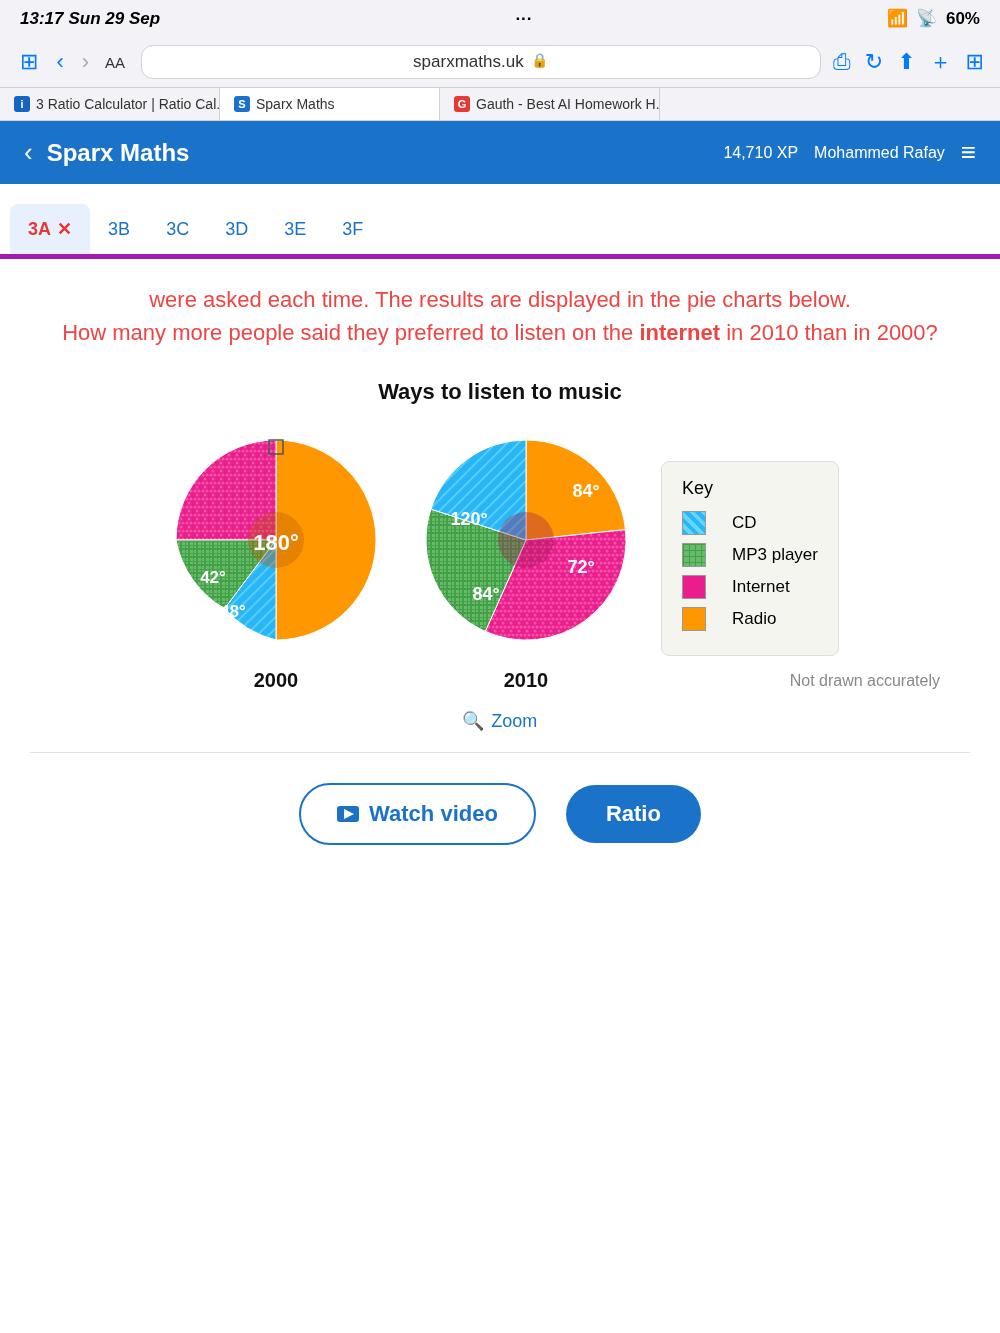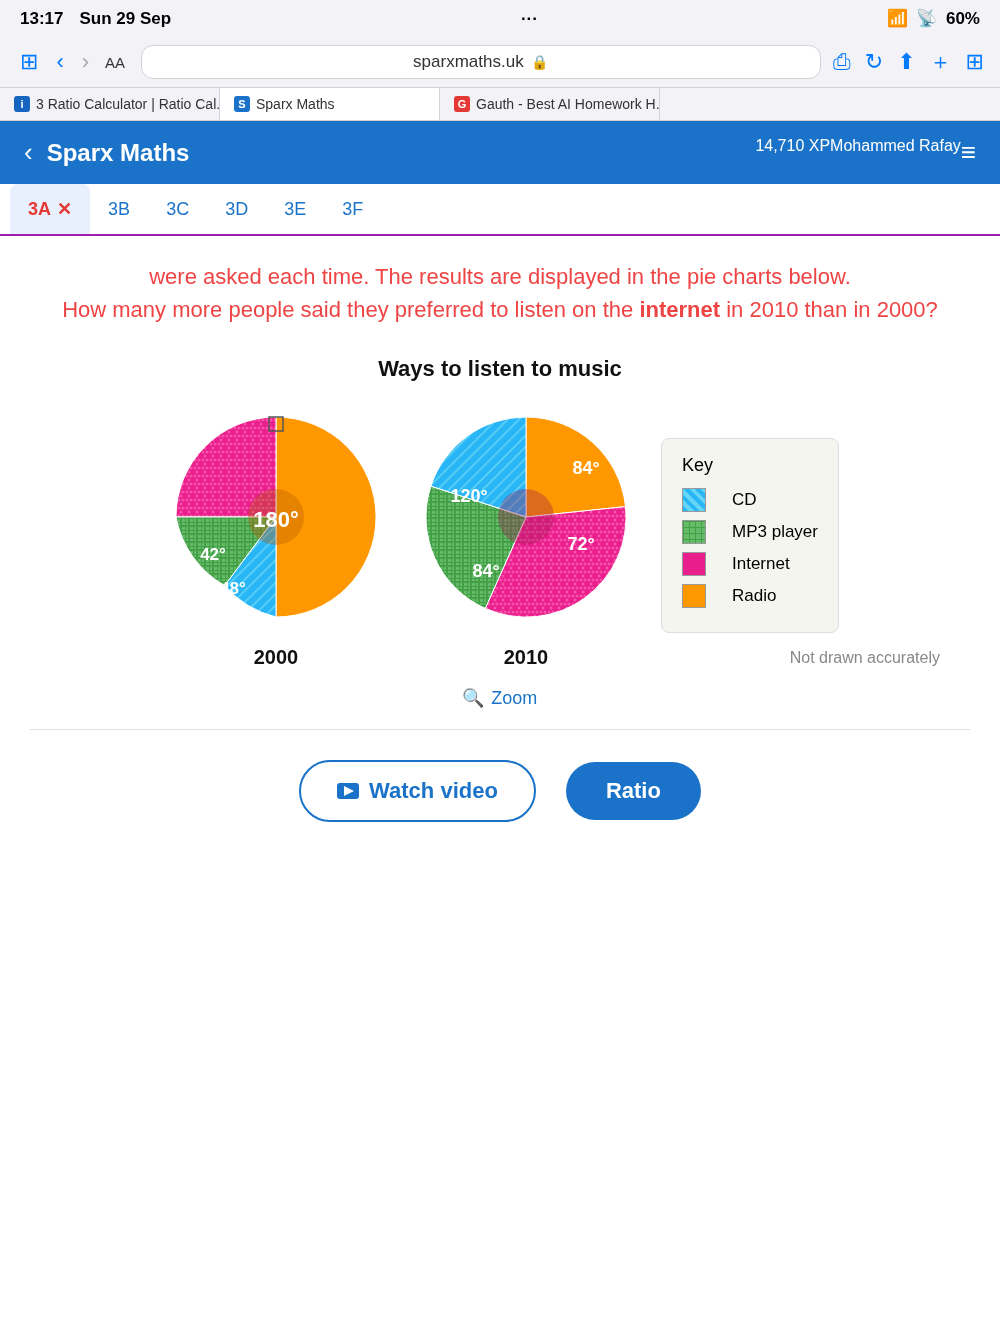--- a/index.html
+++ b/index.html
@@ -8,21 +8,21 @@
     
     .status-bar {
       background: #f2f2f7;
       padding: 8px 20px;
       display: flex;
       justify-content: space-between;
       align-items: center;
       font-size: 17px;
       font-weight: 600;
     }
-    .status-left { display: flex; align-items: center; gap: 16px; }
+    .status-left { display: flex; align-items: center; gap: 5px; font-style: italic; }
     .status-right { display: flex; align-items: center; gap: 8px; }
 
     
     .browser-chrome {
       background: #f2f2f7;
       padding: 8px 16px;
       display: flex;
       align-items: center;
       gap: 12px;
       border-bottom: 1px solid #d1d1d6;
@@ -31,21 +31,21 @@
     .nav-btn { font-size: 22px; color: #007aff; background: none; border: none; cursor: pointer; padding: 0 4px; }
     .nav-btn.disabled { color: #aaa; }
     .aa-label { font-size: 15px; font-weight: 400; color: #333; margin-right: 4px; }
     .address-bar {
       flex: 1;
       background: #fff;
       border: 1px solid #d1d1d6;
       border-radius: 12px;
       padding: 6px 16px;
       display: flex;
-      align-items: center;
+      align-items: flex-start;
       justify-content: center;
       gap: 8px;
       font-size: 17px;
       color: #333;
     }
     .lock-icon { font-size: 14px; color: #555; }
     .browser-actions { display: flex; gap: 14px; align-items: center; }
     .browser-actions span { font-size: 22px; color: #007aff; cursor: pointer; }
 
     
@@ -77,31 +77,32 @@
       background: #1a73c8;
       padding: 16px 24px;
       display: flex;
       align-items: center;
       justify-content: space-between;
       color: #fff;
     }
     .app-header-left { display: flex; align-items: center; gap: 14px; }
     .back-arrow { font-size: 26px; color: #fff; cursor: pointer; }
     .app-title { font-size: 24px; font-weight: 700; color: #fff; }
-    .app-header-right { display: flex; align-items: flex-start; }
+    .app-header-right { display: flex; align-items: center; gap: 16px; }
     .xp-label { font-size: 16px; color: #fff; }
     .user-name { font-size: 16px; color: #fff; }
     .hamburger { font-size: 26px; color: #fff; cursor: pointer; }
 
     
     .section-tabs {
       display: flex;
       padding: 0 10px;
       background: #fff;
-      border-bottom: 2px solid #a21caf;
+      border-bottom: 5px solid #a21caf;
+      margin-top: 20px;
     }
     .section-tab {
       padding: 14px 18px;
       font-size: 18px;
       color: #1a73c8;
       cursor: pointer;
       border-radius: 8px 8px 0 0;
       display: flex;
       align-items: center;
       gap: 6px;

